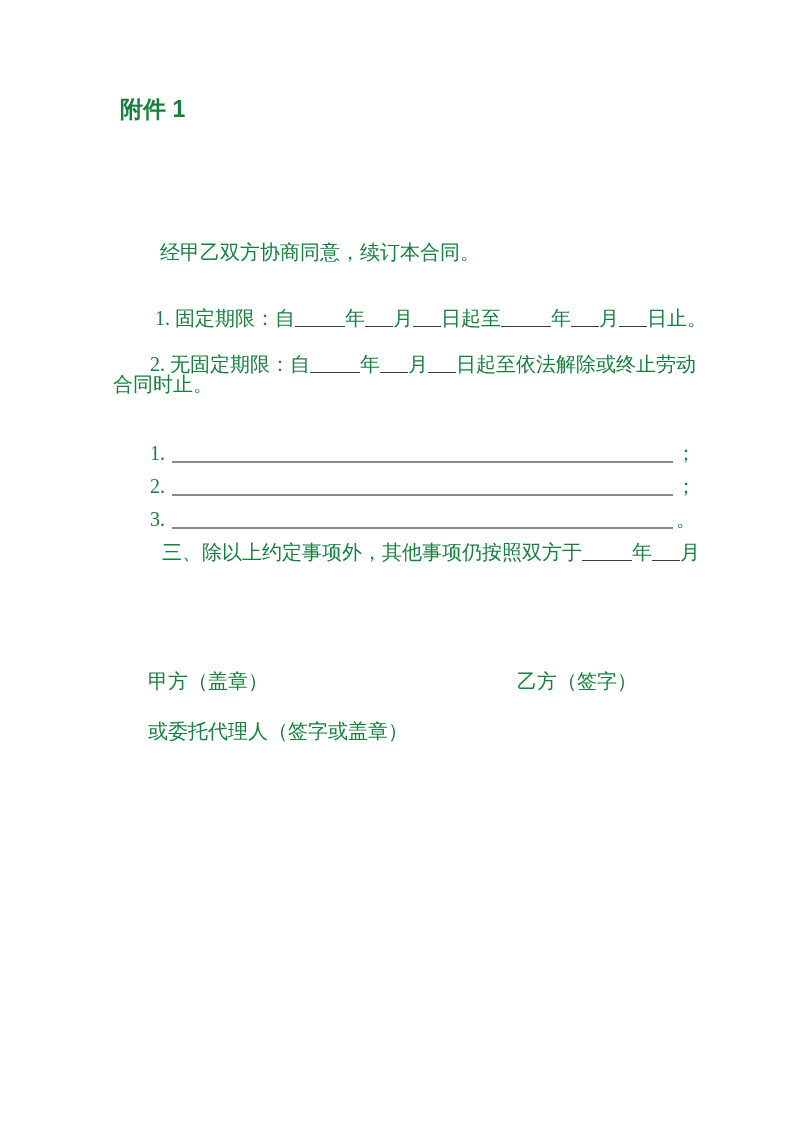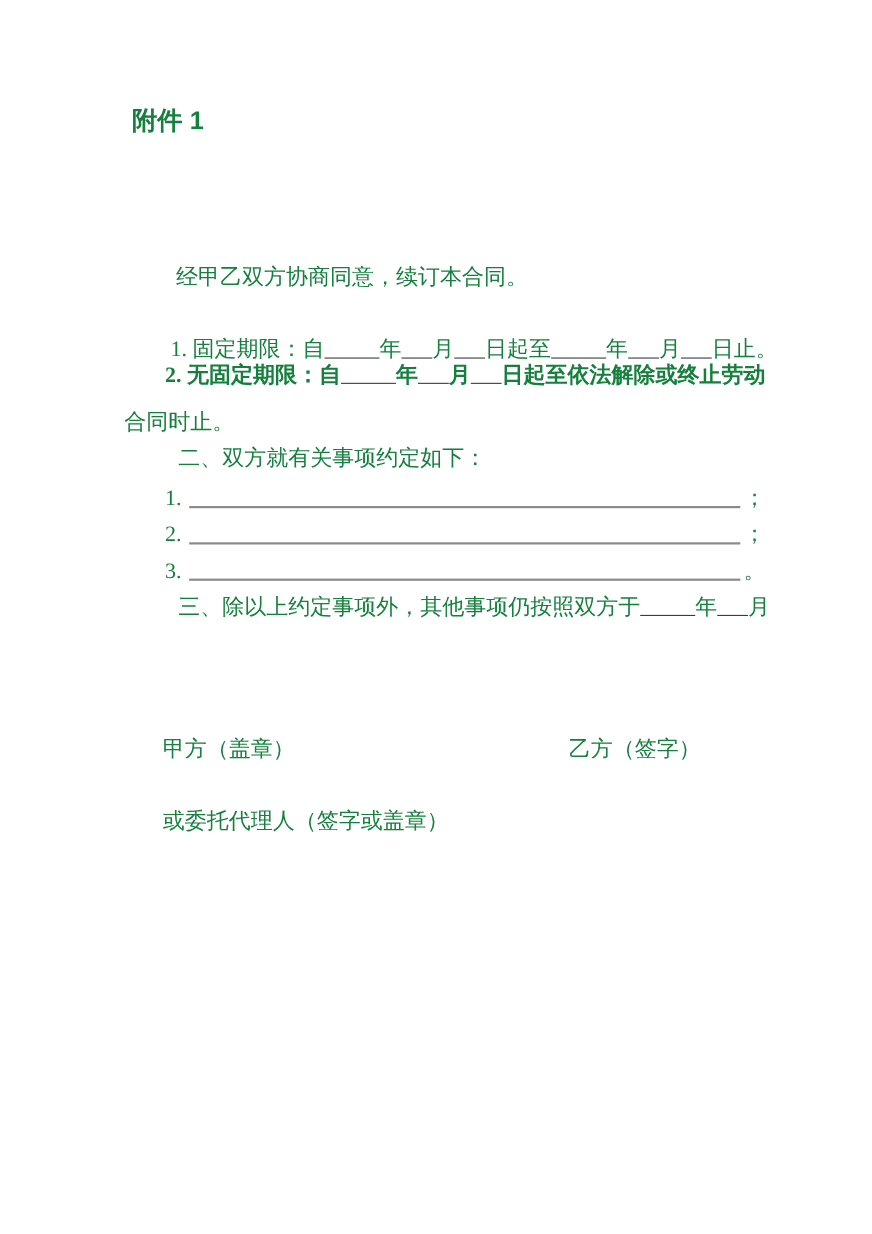--- a/index.html
+++ b/index.html
@@ -85,31 +85,28 @@
 
   <div class="ln" style="left:143px; top:242px;">
     <span>经甲乙双方协商同意，续订本合同。</span>
   </div>
 
 
   <div class="ln" style="left:138px; top:308px;">
     <span>1. 固定期限：自</span><span class="blank w50"></span><span>年</span><span class="blank w28"></span><span>月</span><span class="blank w28"></span><span>日起至</span><span class="blank w50"></span><span>年</span><span class="blank w28"></span><span>月</span><span class="blank w28"></span><span>日止。</span>
   </div>
 
-  <div class="ln" style="left:133px; top:331px;font-weight:bold;">
+  <div class="ln" style="left:133px; top:354px;">
     <span>2. 无固定期限：自</span><span class="blank w50"></span><span>年</span><span class="blank w28"></span><span>月</span><span class="blank w28"></span><span>日起至依法解除或终止劳动</span>
   </div>
 
   <div class="ln" style="left:96px; top:374px;">
     <span>合同时止。</span>
   </div>
 
-  <div class="ln" style="left:145px; top:407px;">
-    <span>二、双方就有关事项约定如下：</span>
-  </div>
 
   <div class="item-ln" style="top:443px;">
     <span class="num">1.</span>
       <span class="fill"></span>
       <span>；</span>
   </div>
 
   <div class="item-ln" style="top:476px;">
     <span class="num">2.</span>
       <span class="fill"></span>
@@ -129,21 +126,21 @@
 
   <div class="ln" style="left:131px; top:671px;">
     <span>甲方（盖章）</span>
   </div>
 
   <div class="ln" style="left:500px; top:671px;">
     <span>乙方（签字）</span>
   </div>
 
 
-  <div class="ln" style="left:131px; top:737px;">
+  <div class="ln" style="left:131px; top:721px;">
     <span>或委托代理人（签字或盖章）</span>
   </div>
 
   <div class="date-row date-left">
     <span>年</span>
     <span>月</span>
     <span>日</span>
   </div>
 
   <div class="date-row date-right">

